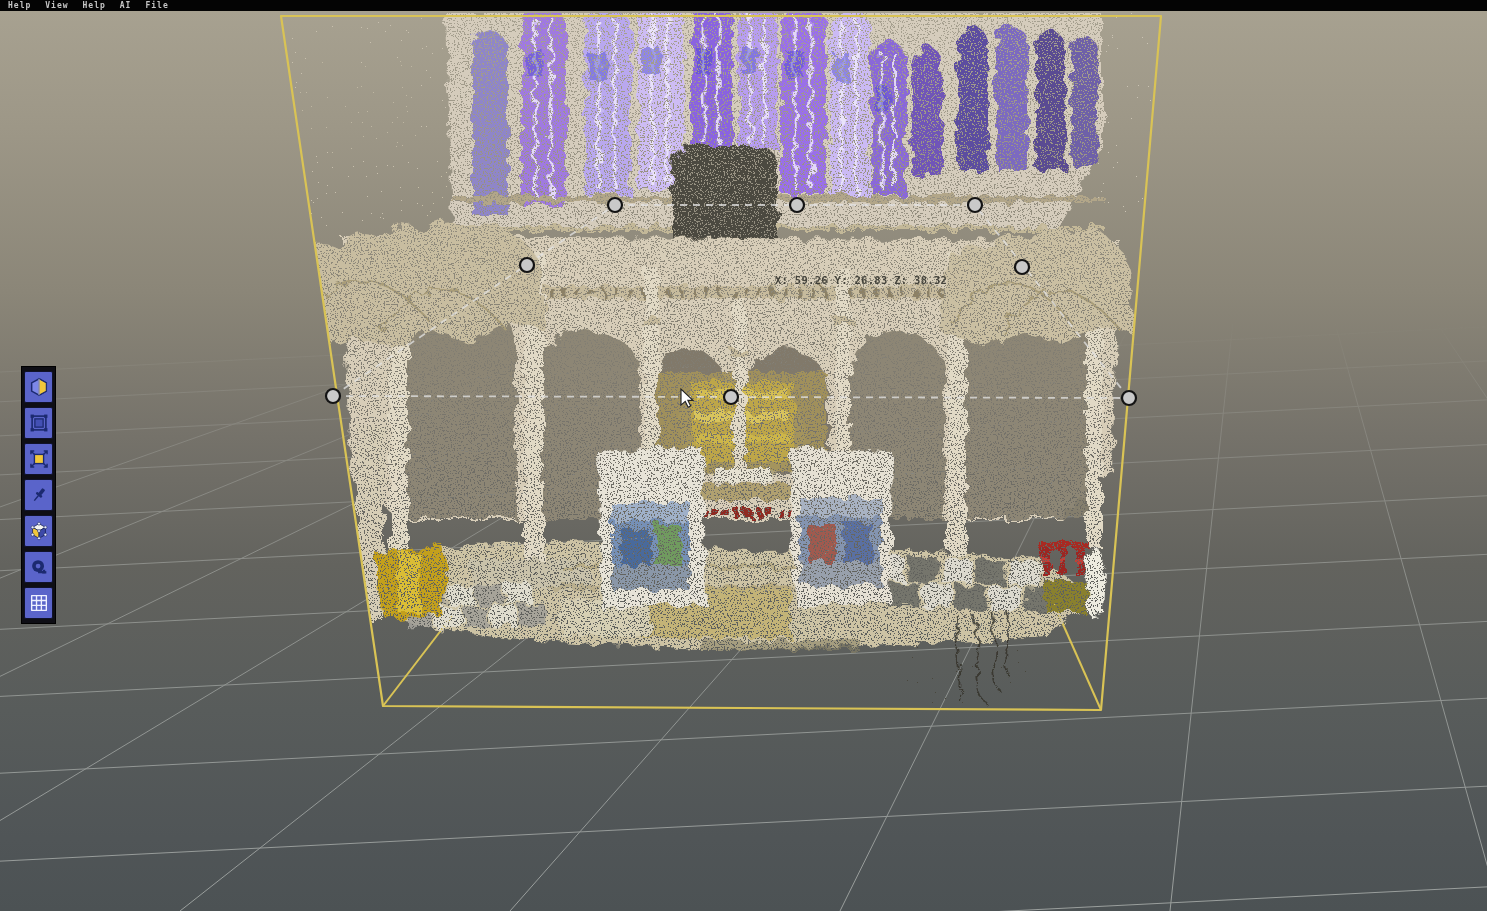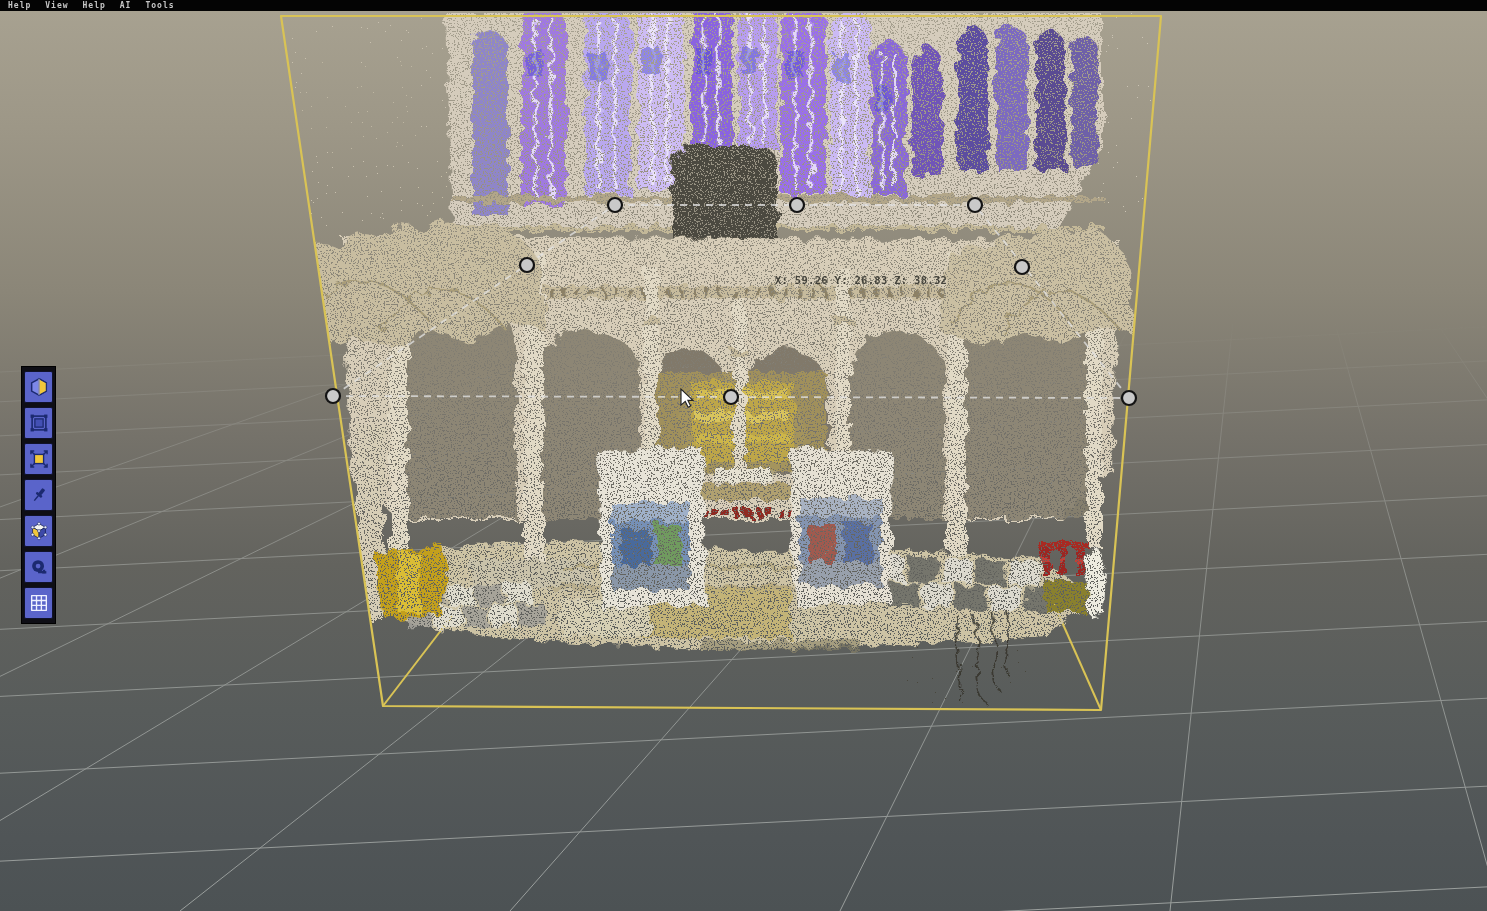--- a/index.html
+++ b/index.html
@@ -351,21 +351,21 @@
     <text x="775" y="284" font-family="DejaVu Sans Mono, monospace" font-size="10.5" font-weight="bold" fill="#33332d" opacity="0.88" letter-spacing="0.3">X: 59.26 Y: 26.83 Z: 38.32</text>
 
     <path transform="translate(681,389) scale(1.15)" d="M0 0 L0 14 L3.7 10.8 L6.2 15.8 L8.4 14.7 L6 9.9 L10.4 9.9 Z" fill="#fff" stroke="#222" stroke-width="1"></path>
   </svg>
 
   <div class="menubar">
     <span>Help</span>
     <span>View</span>
     <span>Help</span>
     <span>AI</span>
-    <span>Tools</span>
+    <span>File</span>
   </div>
 
   <div class="toolbar">
     <button class="tbtn" title="view-orientation">
       <svg width="22" height="22" viewBox="0 0 24 24">
         <path d="M12 3 L20 7.5 V16.5 L12 21 L4 16.5 V7.5 Z" fill="#7d88e8" stroke="#1c2a70" stroke-width="1.6"></path>
         <path d="M12 3 L20 7.5 V16.5 L12 21 Z" fill="#f2c73b" stroke="#1c2a70" stroke-width="1.2"></path>
         <line x1="12" y1="3" x2="12" y2="21" stroke="#e8e8f0" stroke-width="0.8"></line>
       </svg>
     </button>

